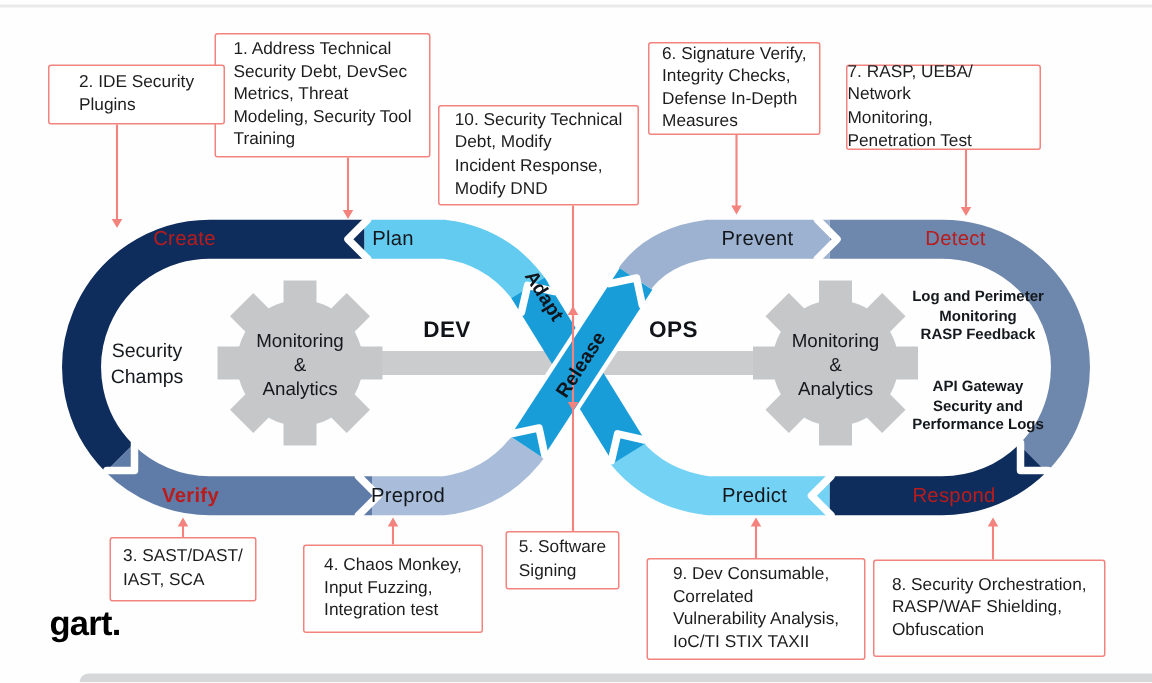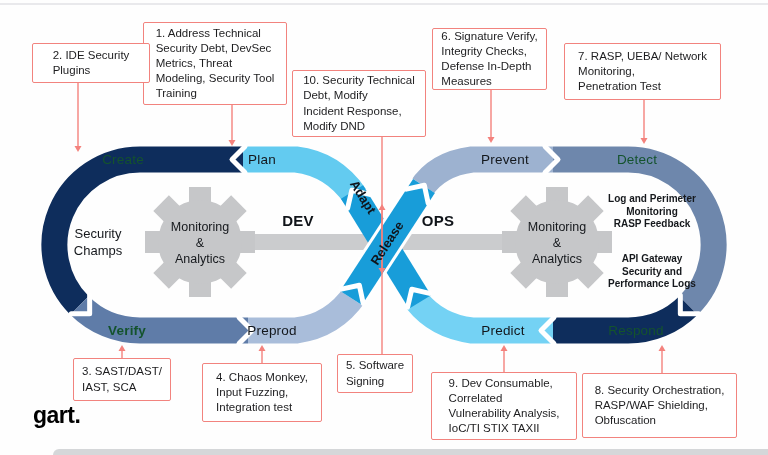--- a/index.html
+++ b/index.html
@@ -6,39 +6,39 @@
   .stage{
     position:relative;width:768px;height:455px;background:#fefefe;overflow:hidden;
     font-family:"Liberation Sans",sans-serif;color:#14181d;
   }
   .hairline-top{position:absolute;left:0;top:3px;width:768px;height:1.5px;background:#e9e9ec;}
   .section-strip{position:absolute;left:53px;top:449px;width:715px;height:6px;background:#d5d7d9;border-top-left-radius:9px;}
   svg{position:absolute;left:0;top:0;}
   .abs-c{position:absolute;transform:translate(-50%,-50%);text-align:center;white-space:nowrap;}
   .ml{white-space:pre-line;}
   .seg-label{font-size:13.5px;font-weight:500;letter-spacing:.2px;}
-  .seg-light{color:#14532d;}
+  .seg-light{color:#b91c1c;}
   .seg-dark{color:#13171c;}
   .devops{font-size:15px;font-weight:700;color:#101419;letter-spacing:.3px;}
   .gear-text{font-size:12.5px;font-weight:500;line-height:1.28;color:#15181c;}
   .inner-text{font-size:10px;font-weight:600;line-height:1.27;color:#15181c;}
   .champs{font-size:13px;font-weight:500;line-height:1.3;color:#15181c;}
   .rot-label{font-size:13px;font-weight:600;color:#10151c;}
   .callout{
     position:absolute;background:#ffffff;border:1.5px solid #f2837e;border-radius:2px;
     display:flex;align-items:center;justify-content:center;text-align:left;
     font-size:11.5px;font-weight:500;line-height:1.32;color:#1d1d1f;box-sizing:border-box;
   }
   .c1{left:143px;top:22px;width:144px;height:83px;}
   .c2{left:32px;top:43px;width:118px;height:40px;}
   .c3{left:73px;top:358px;width:98px;height:43px;}
   .c4{left:202px;top:363px;width:120px;height:59px;}
   .c5{left:337px;top:354px;width:76px;height:39px;}
   .c6{left:432px;top:28px;width:115px;height:62px;}
-  .c7{left:564px;top:43px;width:157px;height:57px;}
+  .c7{left:564px;top:43px;width:130px;height:57px;}
   .c8{left:582px;top:373px;width:155px;height:65px;}
   .c9{left:431px;top:372px;width:146px;height:68px;}
   .c10{left:292px;top:70px;width:134px;height:67px;}
   .logo{position:absolute;left:33px;top:402px;font-size:23px;font-weight:800;color:#000000;letter-spacing:-0.5px;}
 </style>
 </head>
 <body>
 
 <div class="stage">
 
@@ -134,21 +134,21 @@
   <div class="abs-c seg-label seg-dark" style="left:272px;top:330px;">Preprod</div>
   <div class="abs-c seg-label seg-dark" style="left:505px;top:159px;">Prevent</div>
   <div class="abs-c seg-label seg-light" style="left:637px;top:159px;">Detect</div>
   <div class="abs-c seg-label seg-dark" style="left:503px;top:330px;">Predict</div>
   <div class="abs-c seg-label seg-light" style="left:636px;top:330px;">Respond</div>
 
   <div class="abs-c rot-label" style="left:363px;top:197px;transform:translate(-50%,-50%) rotate(58deg);">Adapt</div>
   <div class="abs-c rot-label" style="left:387px;top:243px;transform:translate(-50%,-50%) rotate(-57deg);">Release</div>
 
   <div class="abs-c devops" style="left:298px;top:220px;">DEV</div>
-  <div class="abs-c devops" style="left:438px;top:220px;">OPS</div>
+  <div class="abs-c devops" style="left:449px;top:220px;">OPS</div>
 
   <div class="abs-c champs ml" style="left:98px;top:243px;">Security
 Champs</div>
   <div class="abs-c gear-text ml" style="left:200px;top:243px;">Monitoring
 &amp;
 Analytics</div>
   <div class="abs-c gear-text ml" style="left:557px;top:243px;">Monitoring
 &amp;
 Analytics</div>
   <div class="abs-c inner-text ml" style="left:652px;top:212px;">Log and Perimeter

